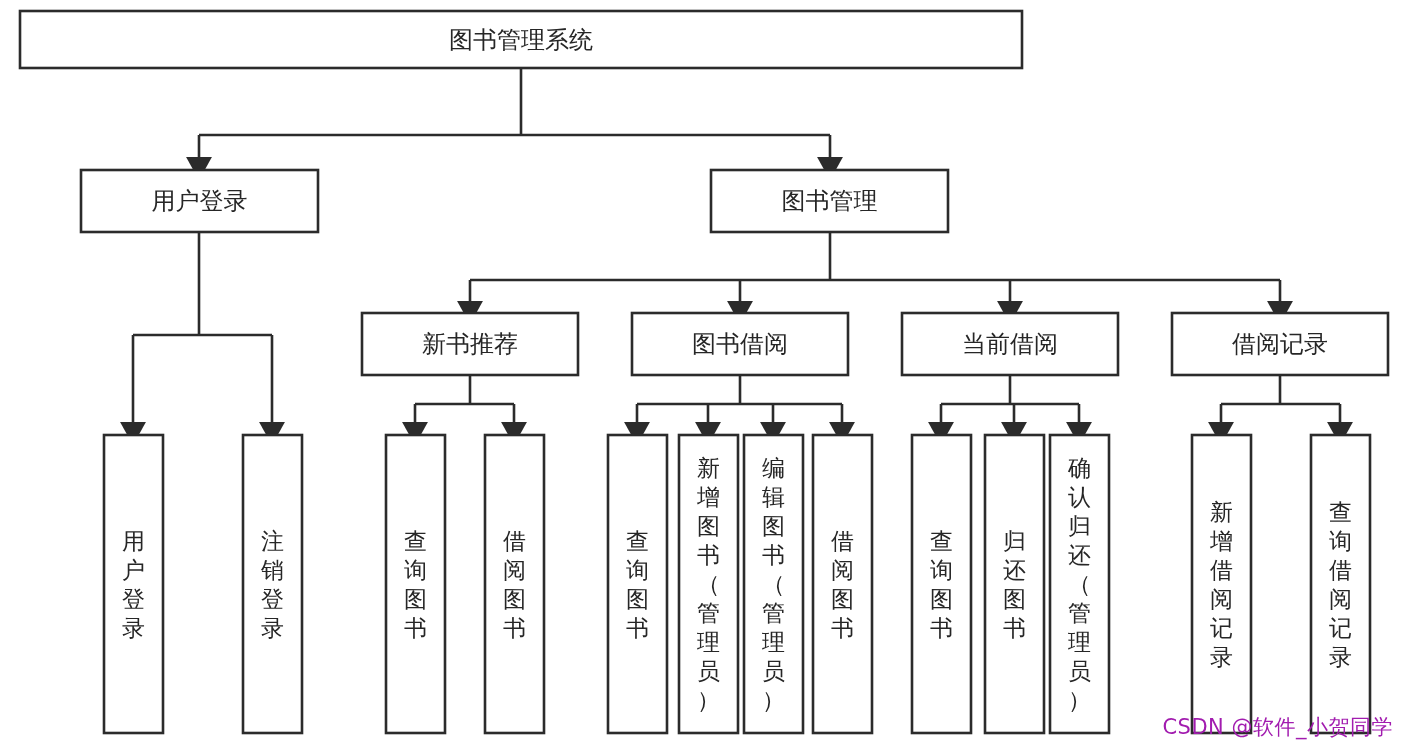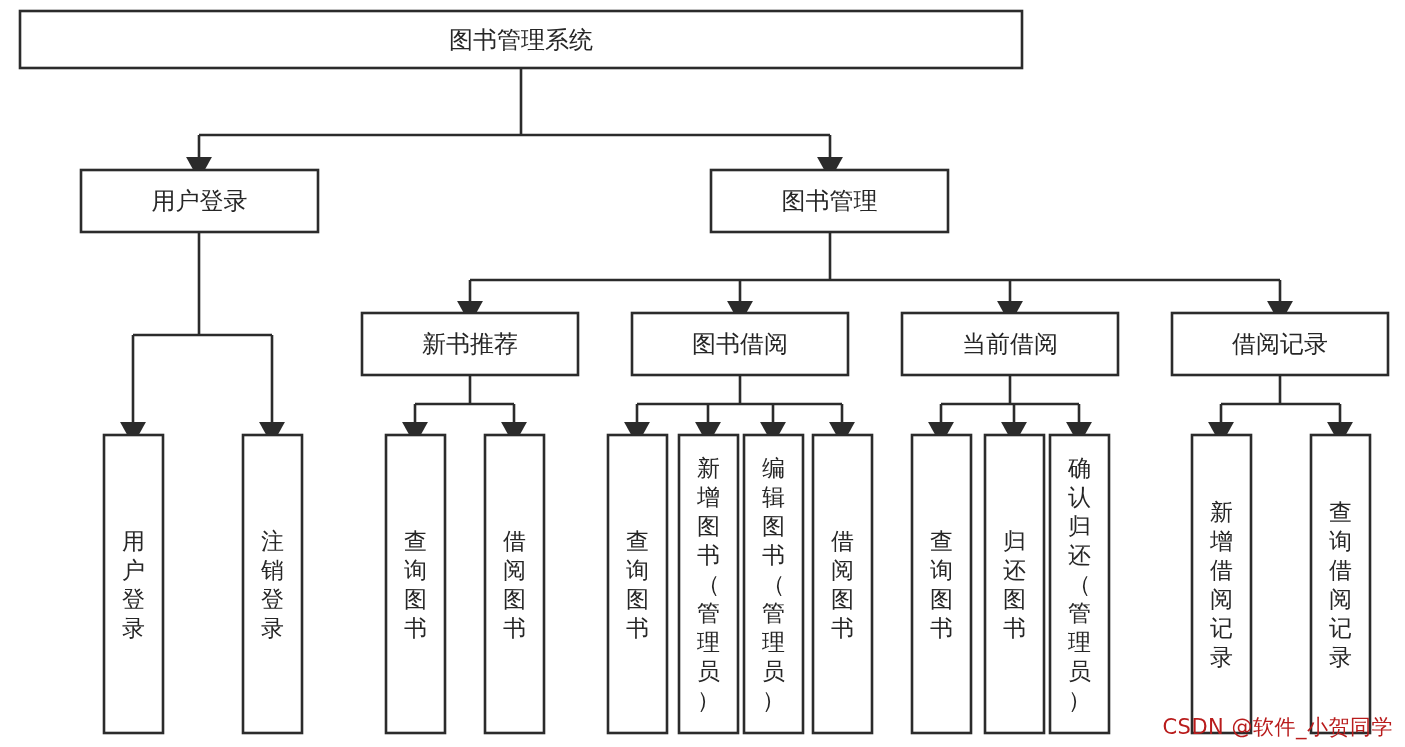--- a/index.html
+++ b/index.html
@@ -47,21 +47,21 @@
   .arrow-head {
     fill: #2b2b2b;
     stroke: none;
   }
   .watermark {
     position: absolute;
     right: 12px;
     bottom: 6px;
     font-family: "DejaVu Sans", "Liberation Sans", sans-serif;
     font-size: 21px;
-    color: #b91c1c;
+    color: #a21caf;
     letter-spacing: 0.5px;
     white-space: nowrap;
     user-select: none;
     text-align: center;
   }
 </style>
 </head>
 <body>
 
 <svg id="diagram" viewBox="0 0 1405 747">

